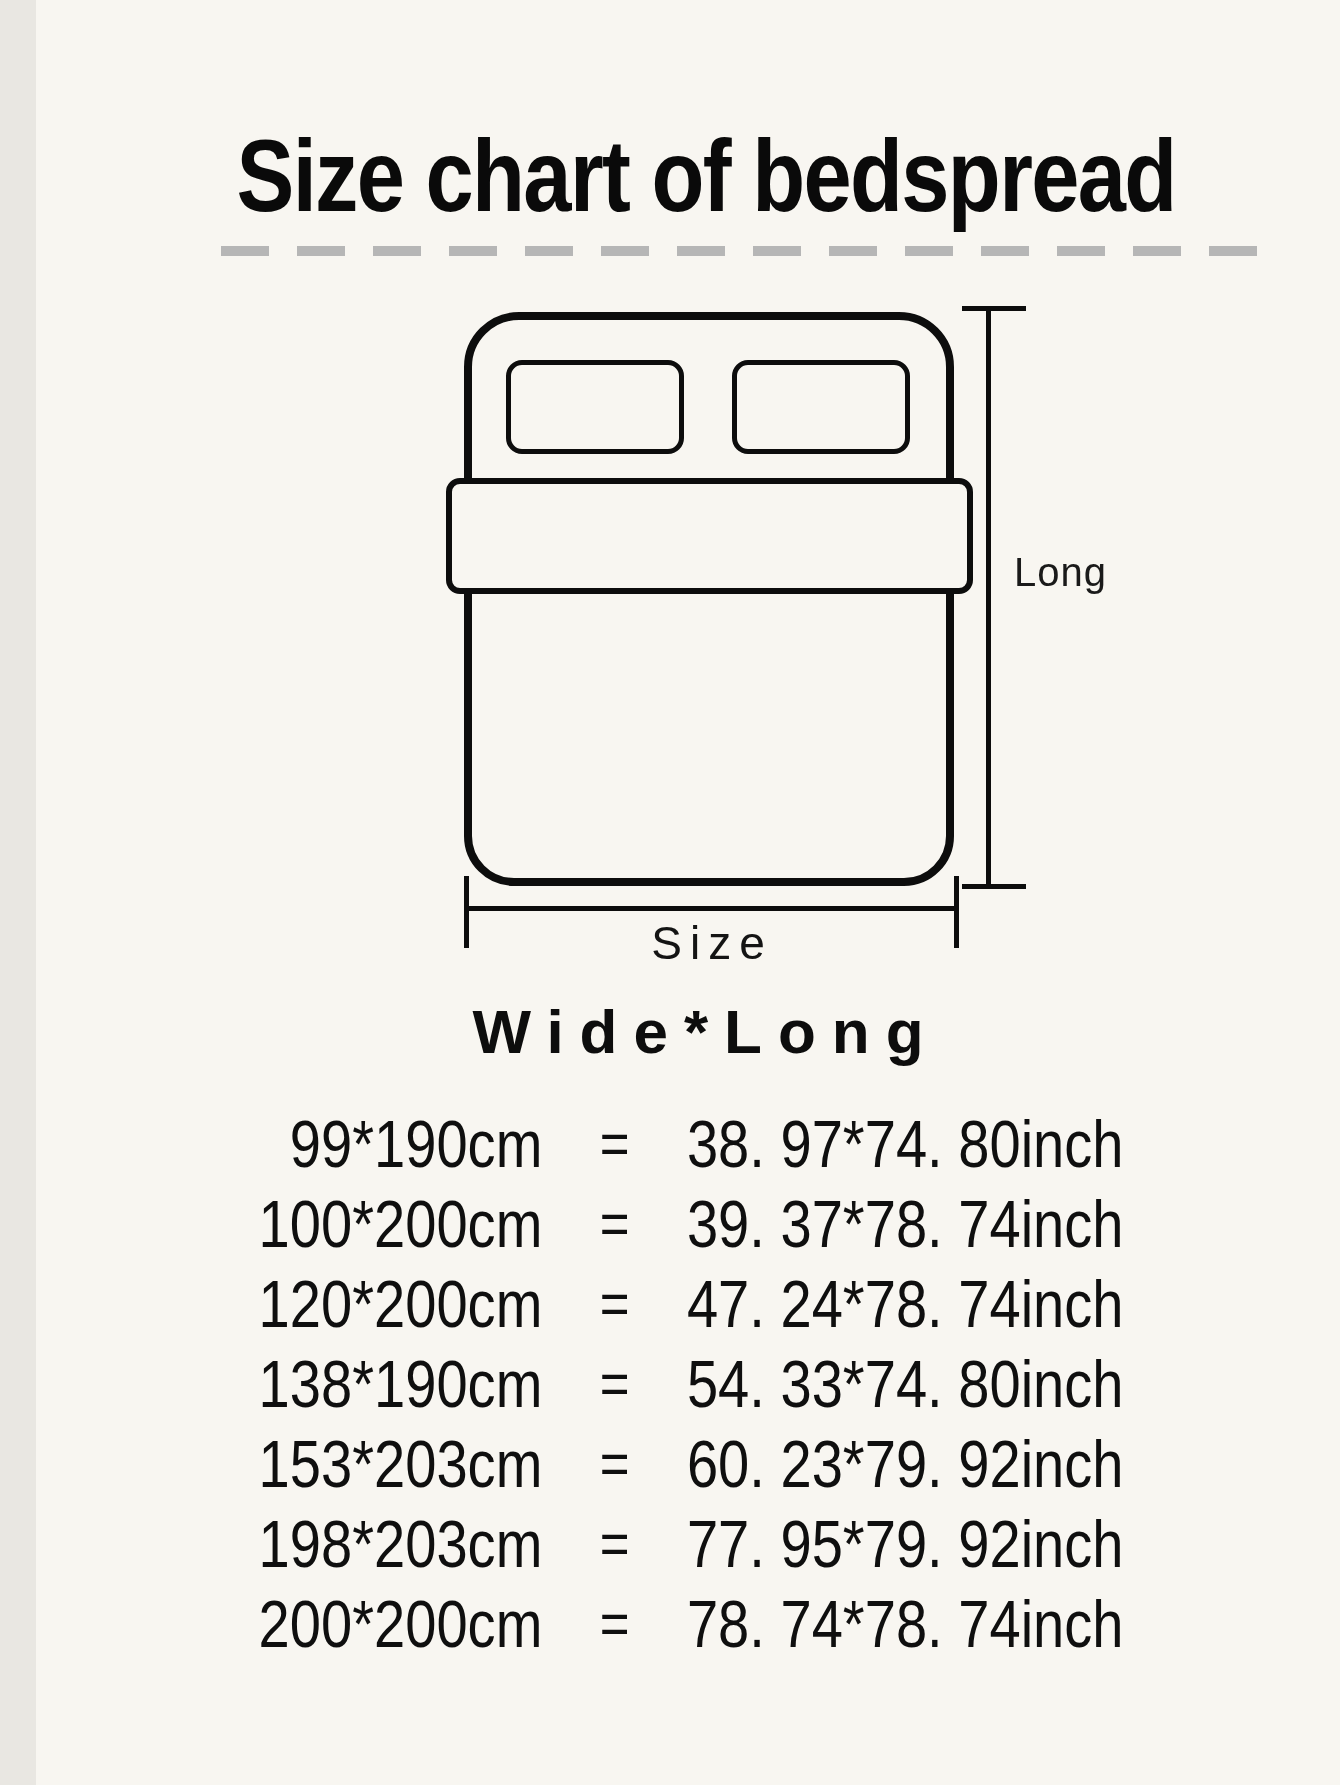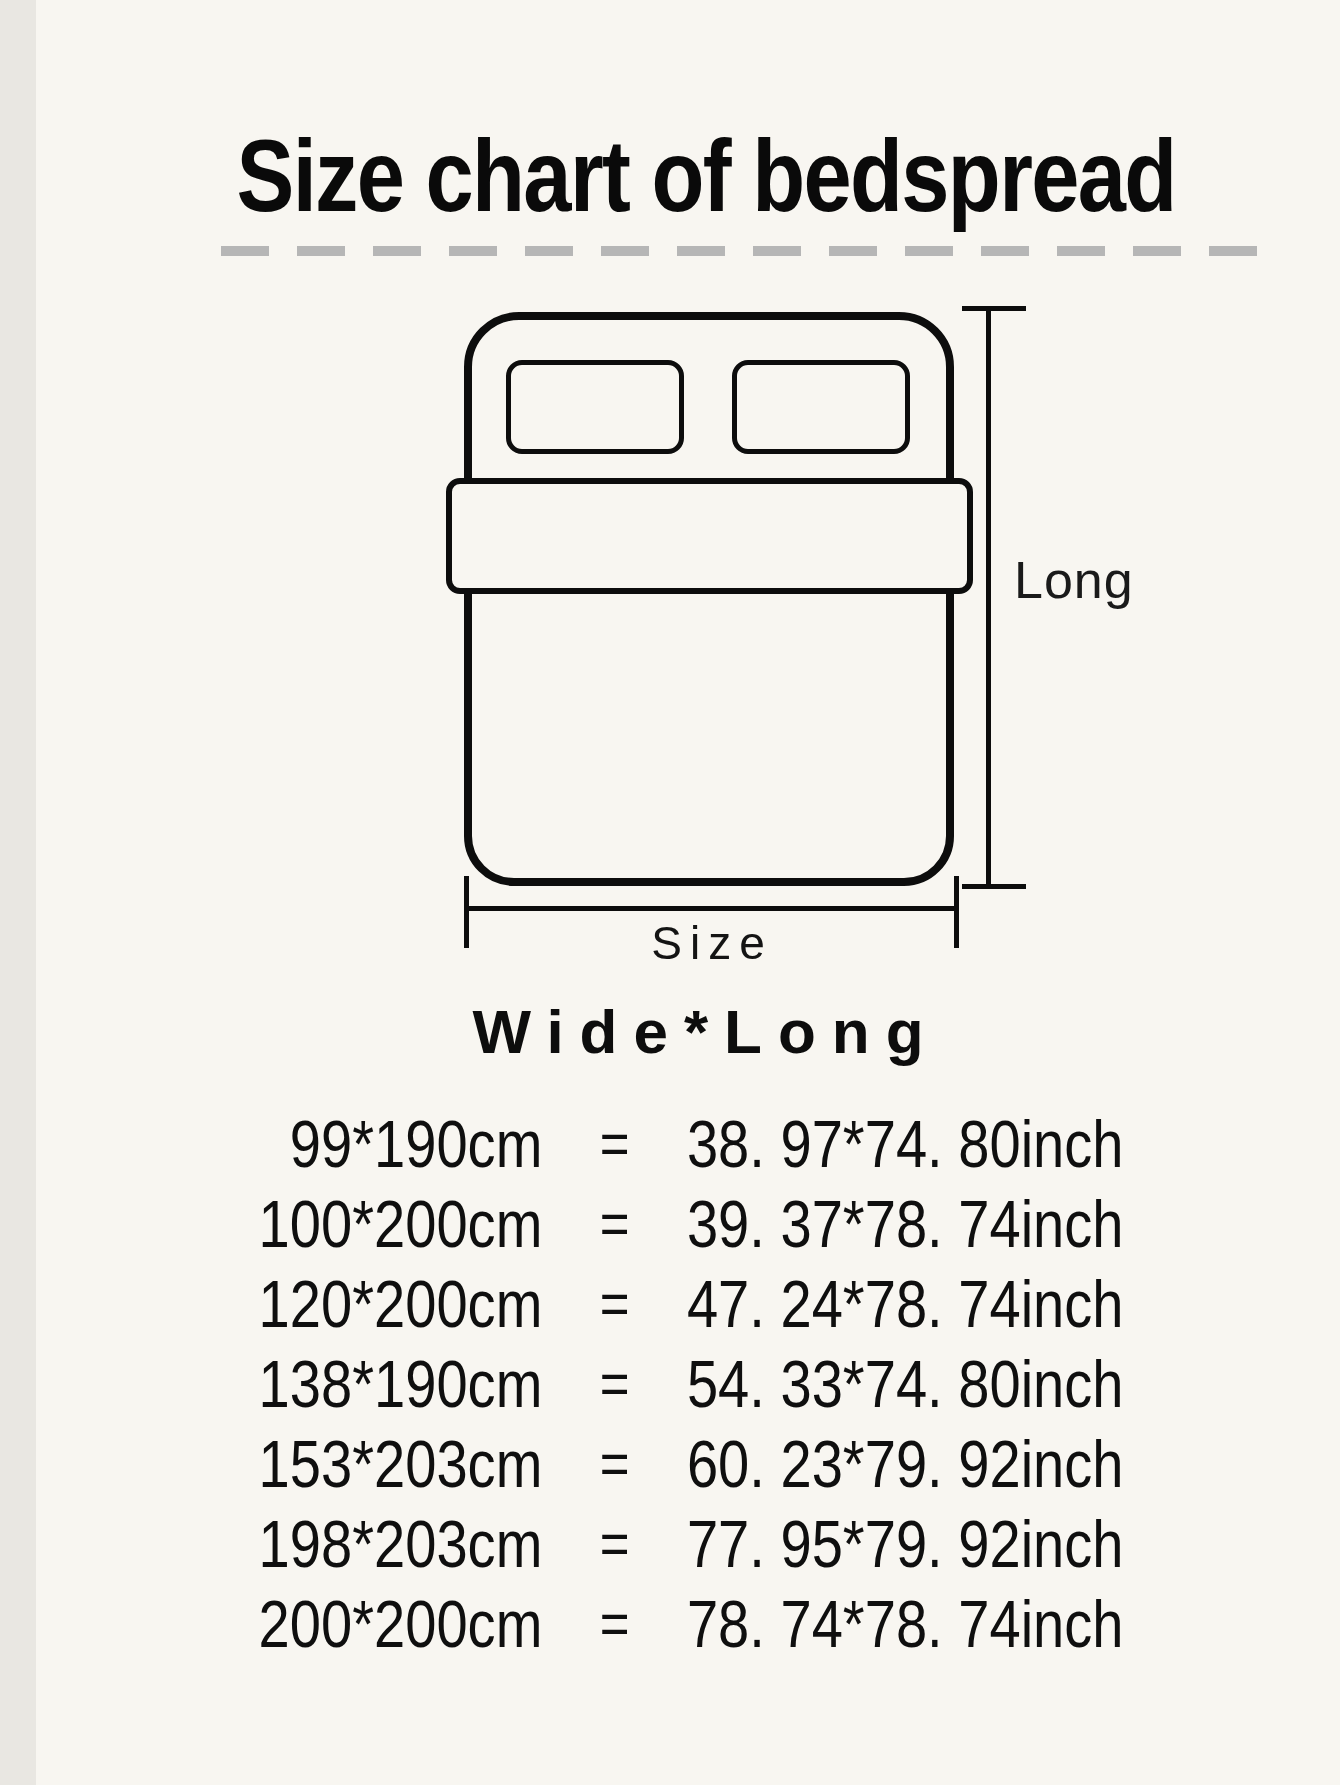--- a/index.html
+++ b/index.html
@@ -52,21 +52,21 @@
     border:6px solid #0d0d0d;border-radius:14px;
     background:#f8f6f1; 
   }
 
   
   .long-line{left:950px;top:308px;width:5px;height:578px;}
   .long-cap-top{left:926px;top:306px;width:64px;height:5px;}
   .long-cap-bottom{left:926px;top:884px;width:64px;height:5px;}
   .long-label{
     position:absolute;left:978px;top:550px;
-    font-size:52px;font-weight:400;color:#1a1a1a;letter-spacing:1px;
+    font-size:40px;font-weight:400;color:#1a1a1a;letter-spacing:1px;
   }
 
   
   .wide-line{left:430px;top:906px;width:492px;height:5px;}
   .wide-tick-left{left:428px;top:876px;width:5px;height:72px;}
   .wide-tick-right{left:918px;top:876px;width:5px;height:72px;}
   .wide-label{
     position:absolute;left:430px;top:916px;width:492px;
     text-align:center;
     font-size:46px;font-weight:400;color:#141414;letter-spacing:8px;

